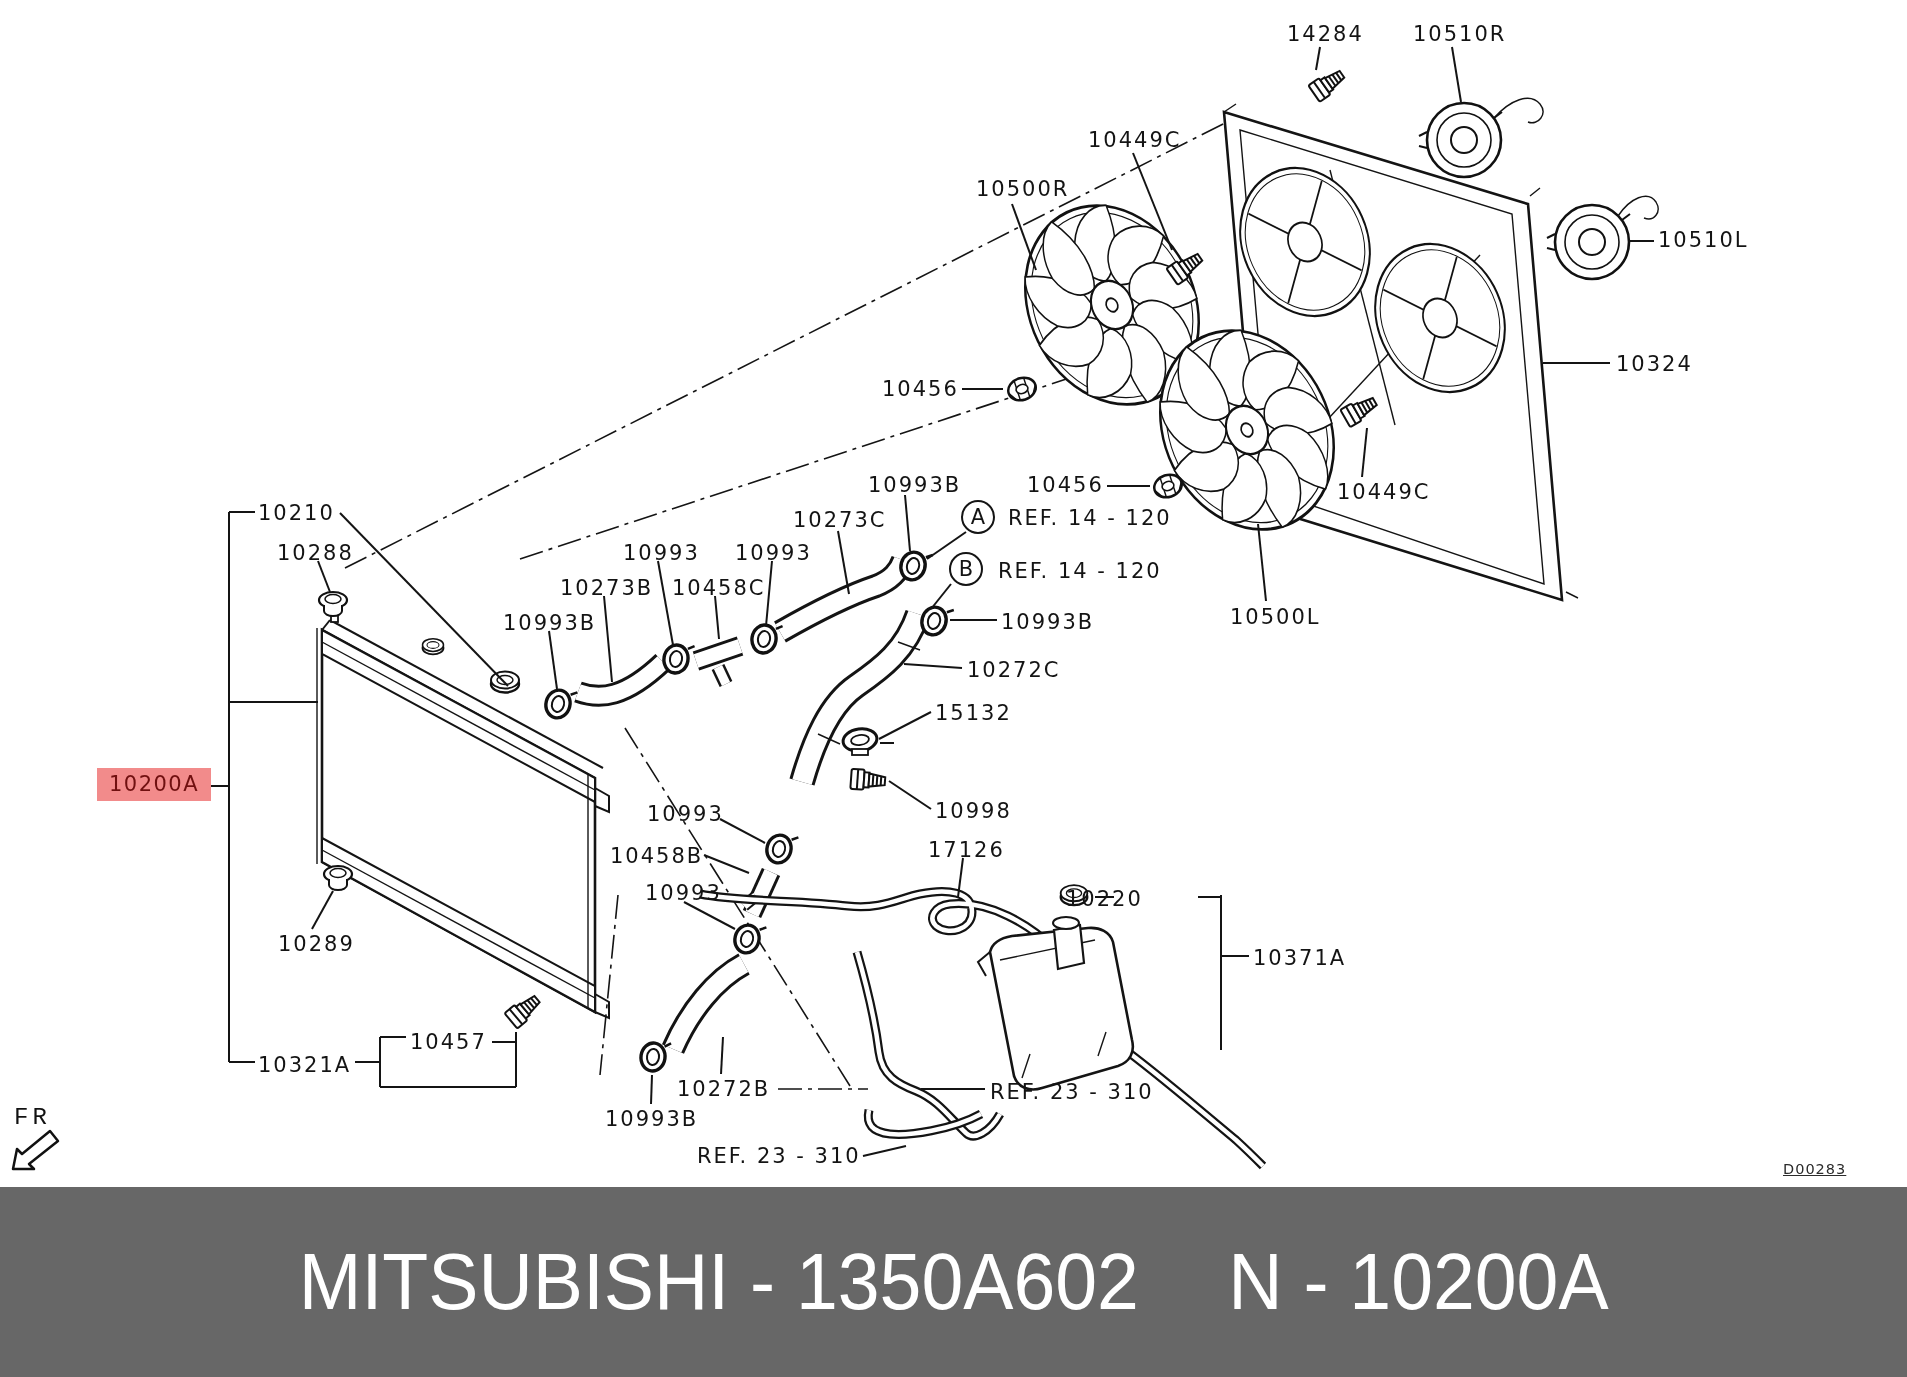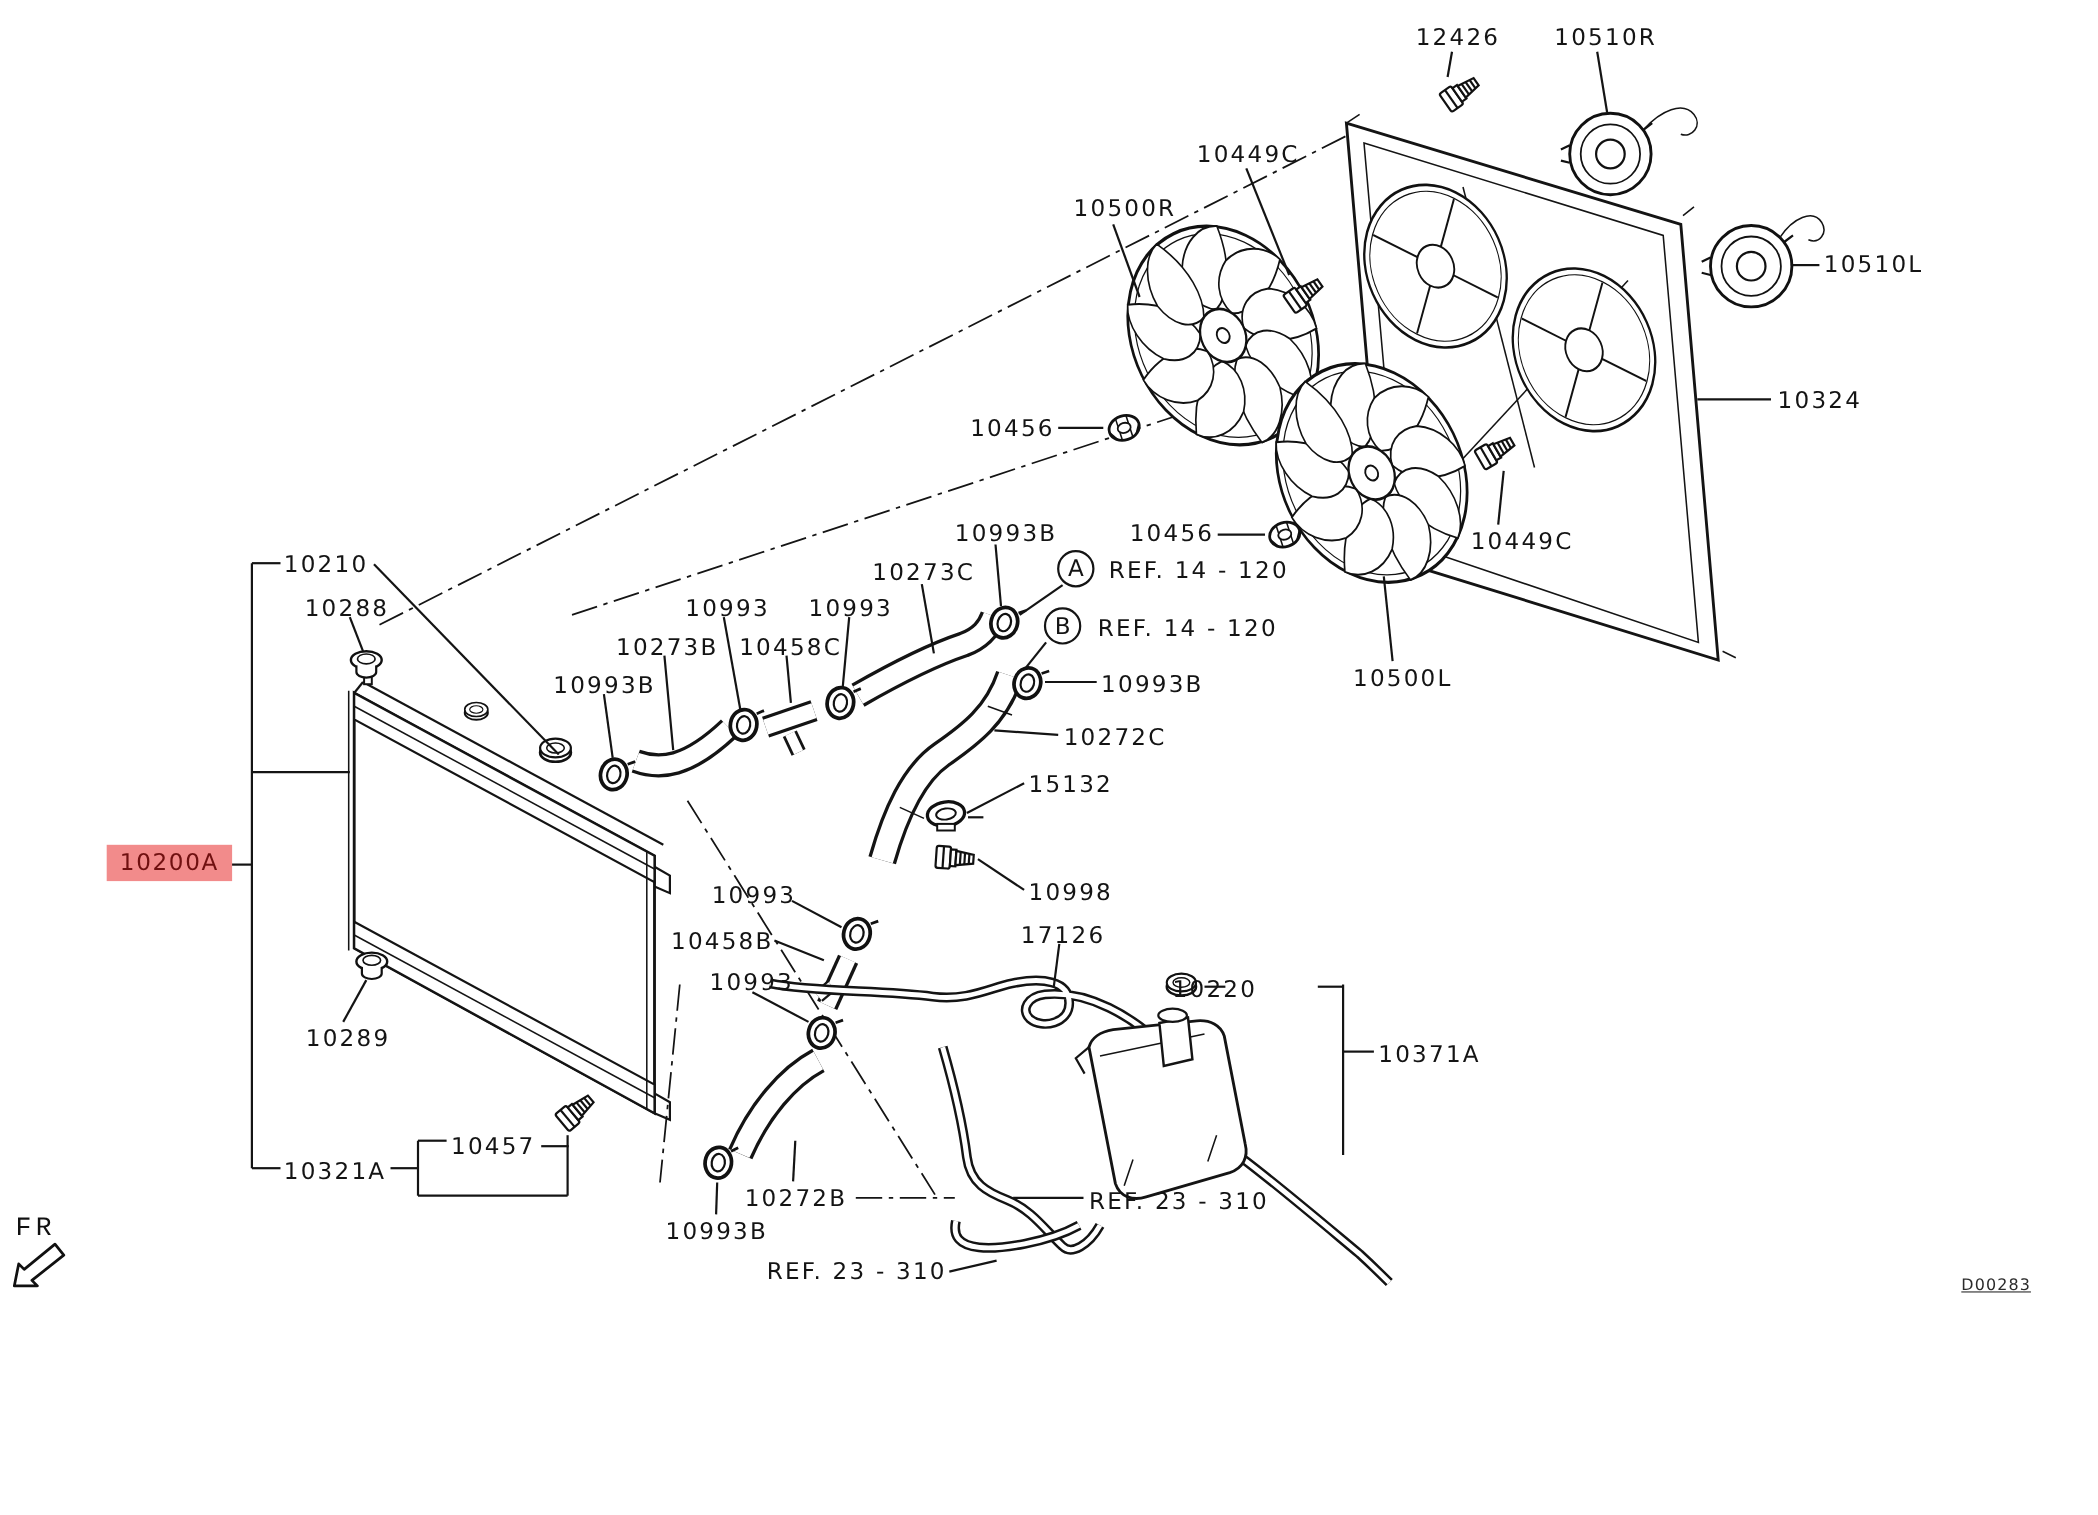--- a/index.html
+++ b/index.html
@@ -275,21 +275,21 @@
     <line x1="380" y1="1037" x2="380" y2="1087"></line>
     <line x1="380" y1="1037" x2="406" y2="1037"></line>
     <line x1="380" y1="1087" x2="516" y2="1087"></line>
     <line x1="516" y1="1087" x2="516" y2="1032"></line>
     <line x1="492" y1="1042" x2="517" y2="1042"></line>
   </g>
 
   <path d="M13,1169 L17,1149 L22,1154 L50,1131 L58,1141 L29,1164 L34,1169 Z" fill="#fff" stroke="#111" stroke-width="2.5" stroke-linejoin="round"></path>
 </svg>
 
-  <div class="lbl" style="left:1287px;top:22px">12426</div>
+  <div class="lbl" style="left:1287px;top:22px">14284</div>
   <div class="lbl" style="left:1413px;top:22px">10510R</div>
   <div class="lbl" style="left:1088px;top:128px">10449C</div>
   <div class="lbl" style="left:976px;top:177px">10500R</div>
   <div class="lbl" style="left:1658px;top:228px">10510L</div>
   <div class="lbl" style="left:1616px;top:352px">10324</div>
   <div class="lbl" style="left:882px;top:377px">10456</div>
   <div class="lbl" style="left:1027px;top:473px">10456</div>
   <div class="lbl" style="left:1337px;top:480px">10449C</div>
   <div class="lbl" style="left:1230px;top:605px">10500L</div>
   <div class="lbl" style="left:868px;top:473px">10993B</div>
@@ -321,13 +321,19 @@
   <div class="refcircle" style="left:961px;top:500px">A</div>
   <div class="refcircle" style="left:949px;top:552px">B</div>
   <div class="lbl" style="left:1008px;top:506px">REF. 14 - 120</div>
   <div class="lbl" style="left:998px;top:559px">REF. 14 - 120</div>
   <div class="lbl" style="left:990px;top:1080px">REF. 23 - 310</div>
   <div class="lbl" style="left:697px;top:1144px">REF. 23 - 310</div>
 
   <div class="fr" style="left:14px;top:1104px">FR</div>
   <div class="code" style="left:1783px;top:1161px">D00283</div>
 
+  <div class="banner">
+    <div class="banner-text">
+      <span>MITSUBISHI - 1350A602</span>
+      <span>N - 10200A</span>
+    </div>
+  </div>
 </div>
 
 </body></html>

